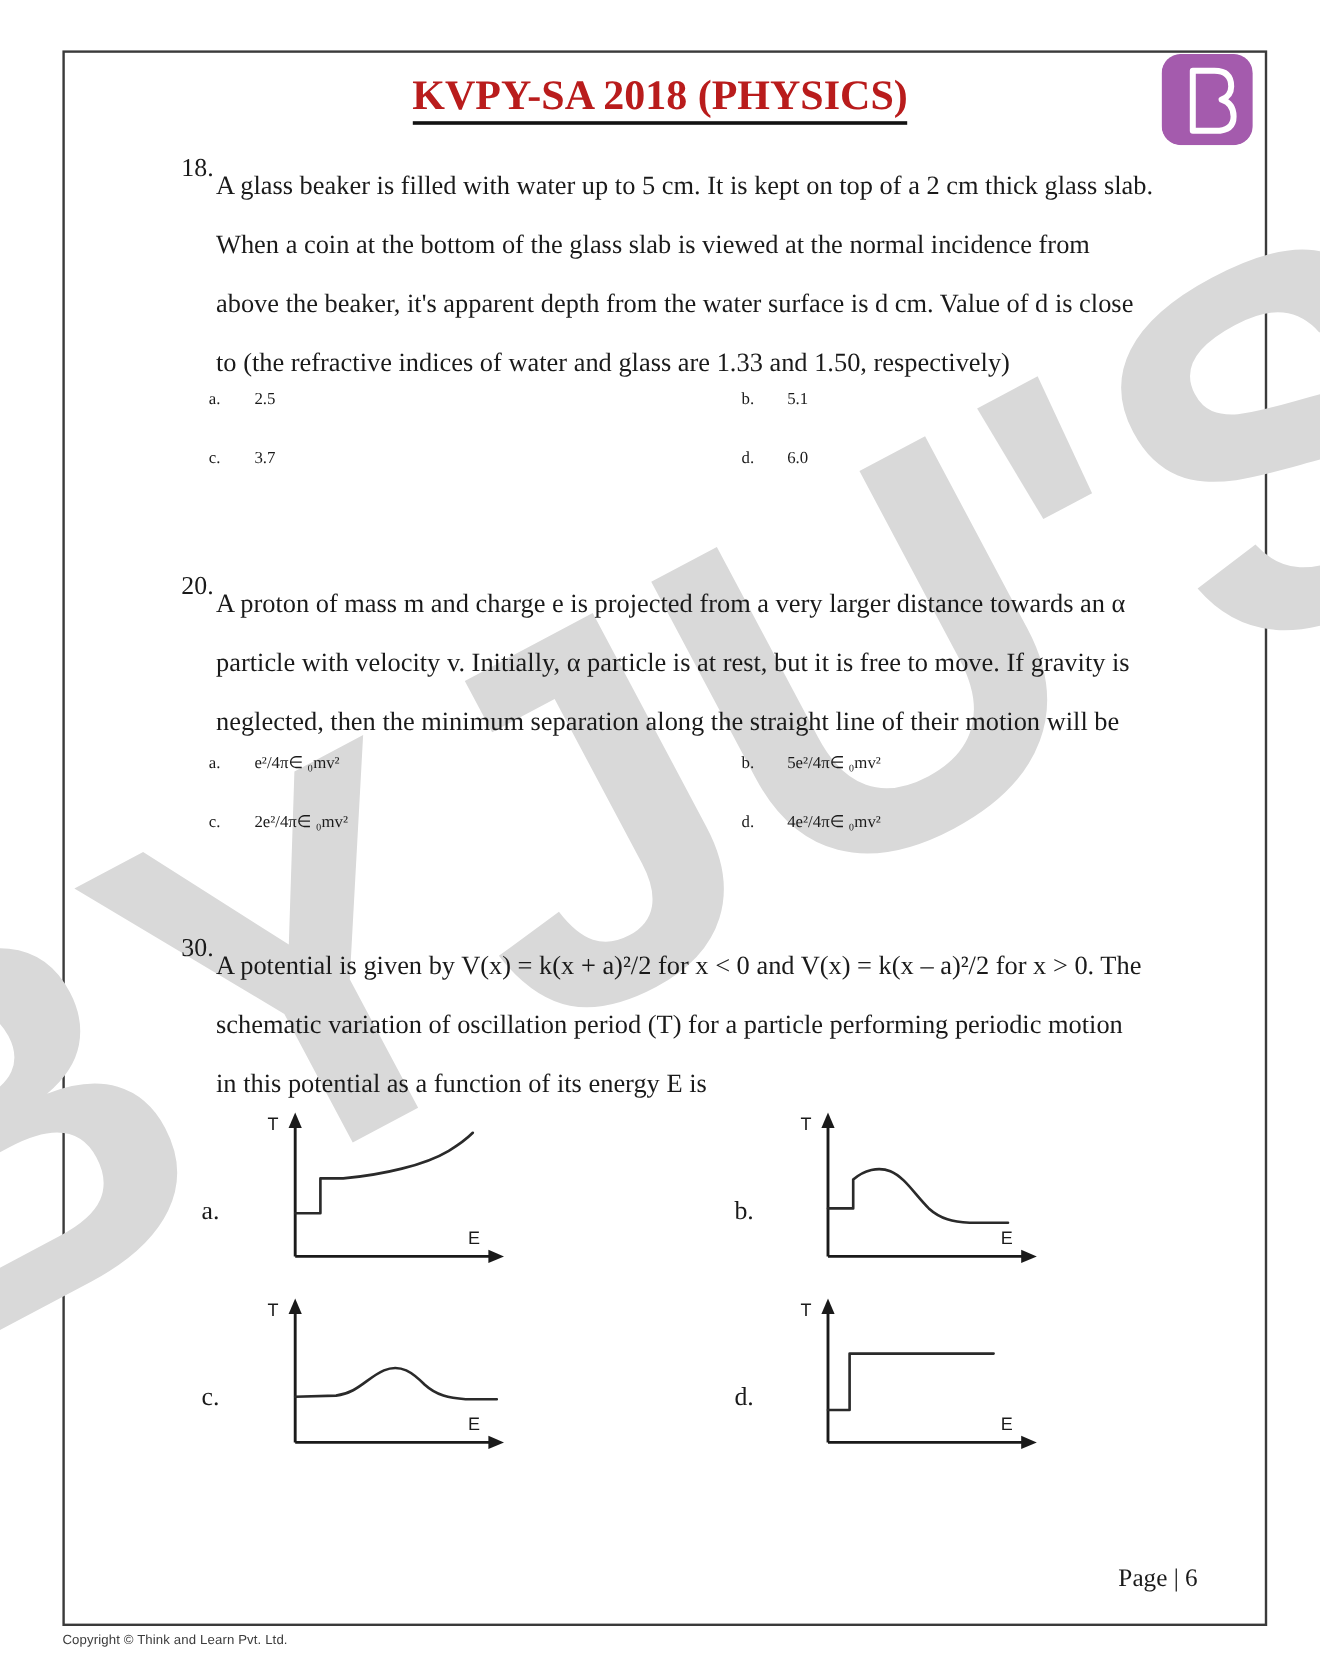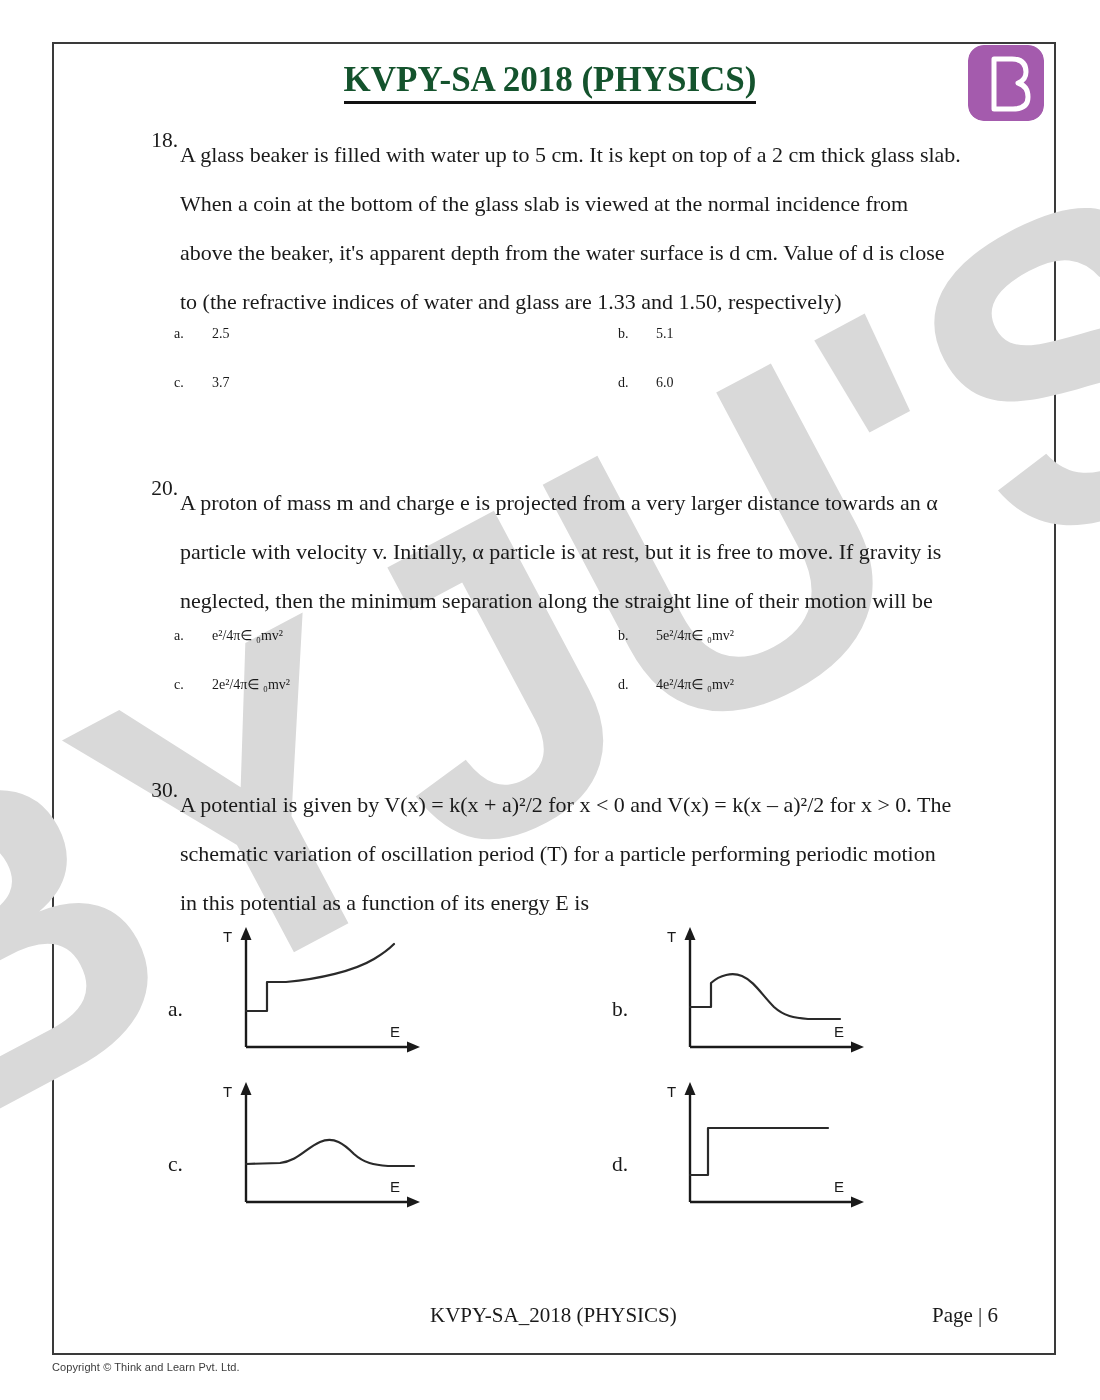--- a/index.html
+++ b/index.html
@@ -53,21 +53,21 @@
   #header-title {
     position: absolute;
     left: 0;
     top: 60px;
     width: 1100px;
     text-align: center;
     font-family: "Liberation Serif", serif;
     font-weight: bold;
     font-size: 35px;
     letter-spacing: 0px;
-    color: #14532d;
+    color: #b91c1c;
   }
   #header-title .underline-text {
     border-bottom: 3px solid #121212;
     padding-bottom: 1px;
     display: inline-block;
   }
 
   #logo {
     position: absolute;
     left: 968px;
@@ -307,19 +307,18 @@
       <polygon points="32,2 26.5,15 37.5,15" fill="#1a1a1a"></polygon>
       <line x1="32" y1="122" x2="196" y2="122" stroke="#1a1a1a" stroke-width="2.4"></line>
       <polygon points="206,122 193,116.5 193,127.5" fill="#1a1a1a"></polygon>
       <text x="176" y="112" font-family="Liberation Sans, sans-serif" font-size="15" fill="#1a1a1a">E</text>
 
       <path d="M32,95 L50,95 L50,48 L170,48" fill="none" stroke="#2a2a2a" stroke-width="2.2" stroke-linecap="round" stroke-linejoin="round"></path>
     </svg>
   </div>
 
   <div id="footer">
-    <div id="footer-title">KVPY-SA_2018 (PHYSICS)</div>
     <div id="footer-page">Page | 6</div>
   </div>
 
   <div id="copyright">Copyright © Think and Learn Pvt. Ltd.</div>
 
 </div>
 
 </body></html>

